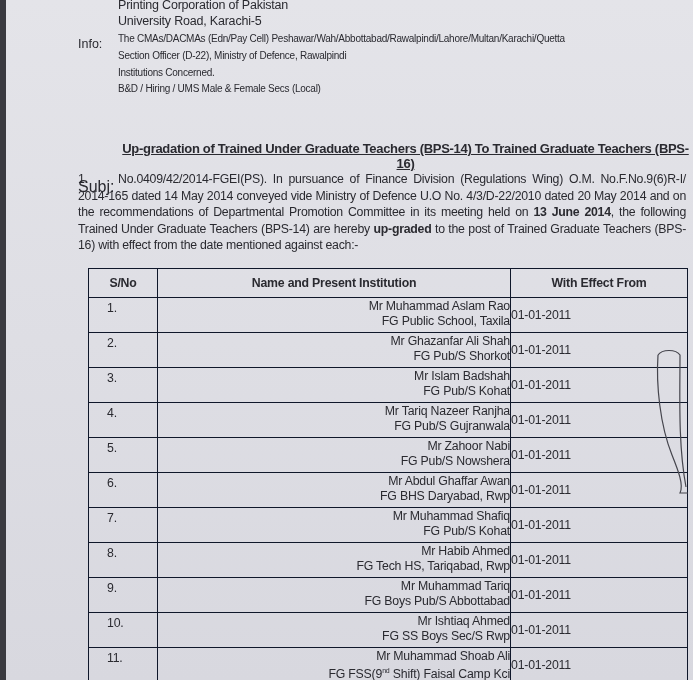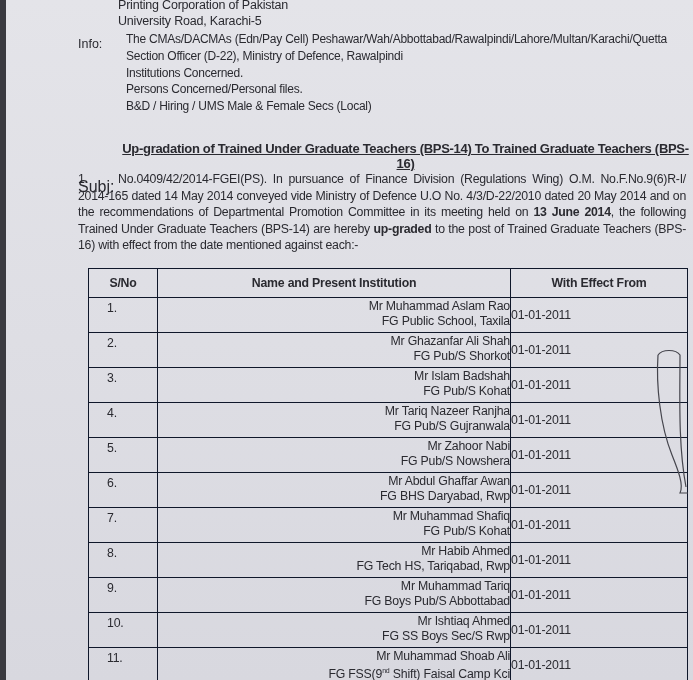--- a/index.html
+++ b/index.html
@@ -7,21 +7,21 @@
     width:693px; height:680px; overflow:hidden; position:relative;
     background:#dcdce2;
     font-family:"Liberation Sans", sans-serif;
     color:#2a2a30;
   }
   .left-edge { position:absolute; left:0; top:0; width:6px; height:680px; background:#3a3a40; }
   .page { position:absolute; left:6px; top:0; width:687px; height:680px;
     background:linear-gradient(180deg,#e4e4e9 0%,#dedee4 50%,#d8d8df 100%); }
   .addr { position:absolute; left:118px; font-size:12.5px; line-height:15px; letter-spacing:-0.2px; }
   .info-label { position:absolute; left:78px; top:37px; font-size:12.5px; }
-  .info-list { position:absolute; left:118px; top:31px; font-size:12px; line-height:16.8px; letter-spacing:-0.25px;margin-left:8px; }
+  .info-list { position:absolute; left:118px; top:31px; font-size:10px; line-height:16.8px; letter-spacing:-0.25px; }
   .subj-label { position:absolute; left:78px; top:142px; font-size:16px;margin-top:36px; }
   .subj-text { position:absolute; left:118px; top:141px; font-size:13px; font-weight:bold; text-decoration:underline; letter-spacing:-0.3px;text-align:center; }
   .para { position:absolute; left:78px; top:171px; width:608px; font-size:12.3px; line-height:16.6px; text-align:justify; letter-spacing:-0.25px; }
   .para .num { display:inline-block; width:40px; }
   .para b { font-weight:bold; }
   table { position:absolute; left:88px; top:268px; border-collapse:collapse; width:600px; font-size:12.3px; letter-spacing:-0.2px; }
   td, th { border:1px solid #0f172a; padding:0; vertical-align:top; }
   th { height:28px; font-weight:bold; vertical-align:middle; font-size:12.3px; }
   th.c1 { width:68px; } th.c2 { width:352px; } th.c3 { }
   td { height:31px; }
@@ -37,21 +37,20 @@
 <div class="page"></div>
 
 <div class="addr" style="top:-2px">Printing Corporation of Pakistan</div>
 <div class="addr" style="top:14px">University Road, Karachi-5</div>
 
 <div class="info-label">Info:</div>
 <div class="info-list">
   <div>The CMAs/DACMAs (Edn/Pay Cell) Peshawar/Wah/Abbottabad/Rawalpindi/Lahore/Multan/Karachi/Quetta</div>
   <div>Section Officer (D-22), Ministry of Defence, Rawalpindi</div>
   <div>Institutions Concerned.</div>
-  <div>Persons Concerned/Personal files.</div>
   <div>B&amp;D / Hiring / UMS Male &amp; Female Secs (Local)</div>
 </div>
 
 <div class="subj-label">Subj:</div>
 <div class="subj-text">Up-gradation of Trained Under Graduate Teachers (BPS-14) To Trained Graduate Teachers (BPS-16)</div>
 
 <div class="para"><span class="num">1.</span><span>No.0409/42/2014-FGEI(PS). In pursuance of Finance Division (Regulations Wing) O.M. No.F.No.9(6)R-I/ 2014-165 dated 14 May 2014 conveyed vide Ministry of Defence U.O No. 4/3/D-22/2010 dated 20 May 2014 and on the recommendations of Departmental Promotion Committee in its meeting held on </span><b>13 June 2014</b><span>, the following Trained Under Graduate Teachers (BPS-14) are hereby </span><b>up-graded</b><span> to the post of Trained Graduate Teachers (BPS-16) with effect from the date mentioned against each:-</span></div>
 
 <table>
   <thead>

